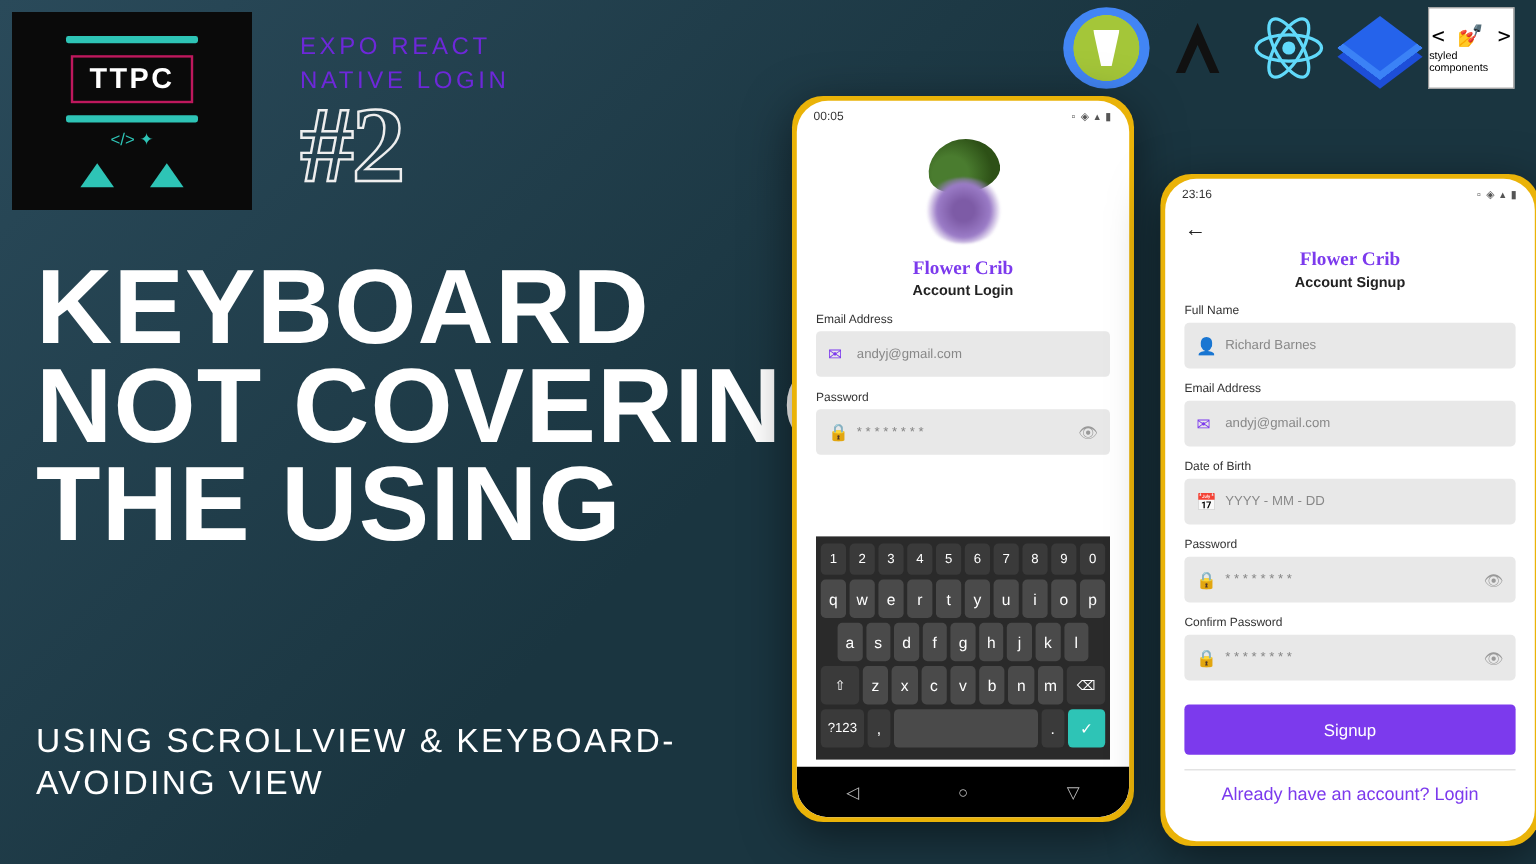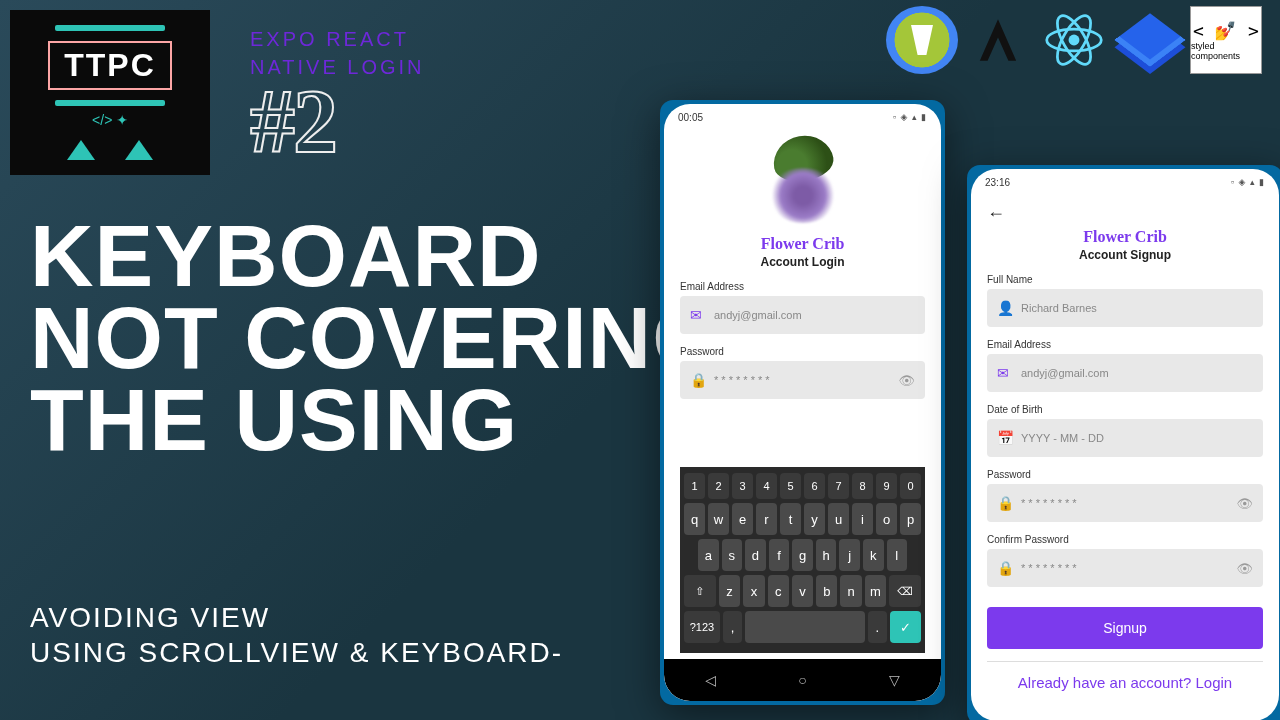--- a/index.html
+++ b/index.html
@@ -10,22 +10,22 @@
   overflow: hidden; position: relative;
 }
 .logo-box {
   position: absolute; top: 10px; left: 10px;
   width: 200px; height: 165px; background: #0a0a0a;
   display: flex; flex-direction: column; align-items: center;
   justify-content: center; gap: 6px;
 }
 .ttpc-bar { width: 110px; height: 6px; background: #2ec4b6; border-radius: 2px; }
 .ttpc-text {
-  color: #fff; font-size: 32px; font-weight: 700; letter-spacing: 2px;
-  background: #0a0a0a; border: 2px solid #fca5a5; padding: 4px 14px;
+  color: #fff; font-size: 24px; font-weight: 700; letter-spacing: 2px;
+  background: #0a0a0a; border: 2px solid #be185d; padding: 4px 14px;
   margin: 4px 0;
 }
 .ttpc-icons { display: flex; gap: 6px; color: #2ec4b6; font-size: 14px; }
 .ttpc-triangles { display: flex; gap: 30px; margin-top: 6px; }
 .tri { width: 0; height: 0; border-left: 14px solid transparent; border-right: 14px solid transparent; border-bottom: 20px solid #2ec4b6; }
 .tech-icons {
   position: absolute; top: 6px; right: 18px;
   display: flex; gap: 4px;
 }
 .ti {
@@ -62,24 +62,23 @@
   font-family: "Arial Black", Impact, sans-serif;
   font-stretch: condensed;
 }
 .headline-sub {
   position: absolute; left: 30px; top: 600px;
   color: #fff; font-size: 28px; letter-spacing: 2px; line-height: 1.25;
   font-weight: 300;
 }
 
 .phone {
-  position: absolute; background: #0369a1; border-radius: 13px;
+  position: absolute; background: #eab308; border-radius: 26px;
   box-shadow: 0 10px 40px rgba(0,0,0,0.5);
   overflow: hidden;
-  margin-top: 20px;
 }
 .phone-1 { left: 660px; top: 80px; width: 285px; height: 605px; }
 .phone-2 { left: 967px; top: 145px; width: 316px; height: 560px; }
 .phone-inner { background: #fff; border-radius: 26px; position: absolute; top:4px; left:4px; right:4px; bottom:4px; overflow:hidden; display:flex; flex-direction:column; }
 .status-bar { height: 26px; display: flex; align-items:center; justify-content: space-between; padding: 0 14px; font-size: 10px; color:#333; }
 .status-icons { font-size: 9px; letter-spacing: 1px; color:#555; }
 .phone-content { flex: 1; padding: 6px 16px; overflow:hidden; display:flex; flex-direction:column; }
 .flower-img { width: 120px; height: 95px; margin: 0 auto; position: relative; }
 .flower-img::before { content:""; position:absolute; top:0; left:30px; width:60px; height:45px; background: radial-gradient(circle at 30% 60%, #4a7c2f 30%, #2d5016 70%); border-radius: 50% 50% 50% 50% / 60% 60% 40% 40%; transform: rotate(-10deg); }
 .flower-img::after { content:""; position:absolute; bottom:8px; left:25px; width:70px; height:55px; background: radial-gradient(circle, #7d5ba6 20%, #9b7cc7 50%, transparent 70%); border-radius: 50%; filter: blur(1px); }
@@ -168,22 +167,22 @@
   <div>NATIVE LOGIN</div>
 </div>
 <div class="bignum">#2</div>
 
 <div class="headline">
   <div>KEYBOARD</div>
   <div>NOT COVERING</div>
   <div>THE USING</div>
 </div>
 <div class="headline-sub">
+  <div>USING SCROLLVIEW &amp; KEYBOARD-</div>
   <div>AVOIDING VIEW</div>
-  <div>USING SCROLLVIEW &amp; KEYBOARD-</div>
 </div>
 
 <div class="phone phone-1">
   <div class="phone-inner">
     <div class="status-bar">
       <span>00:05</span>
       <span class="status-icons">▫ ◈ ▴ ▮</span>
     </div>
     <div class="phone-content">
       <div class="flower-img"></div>

